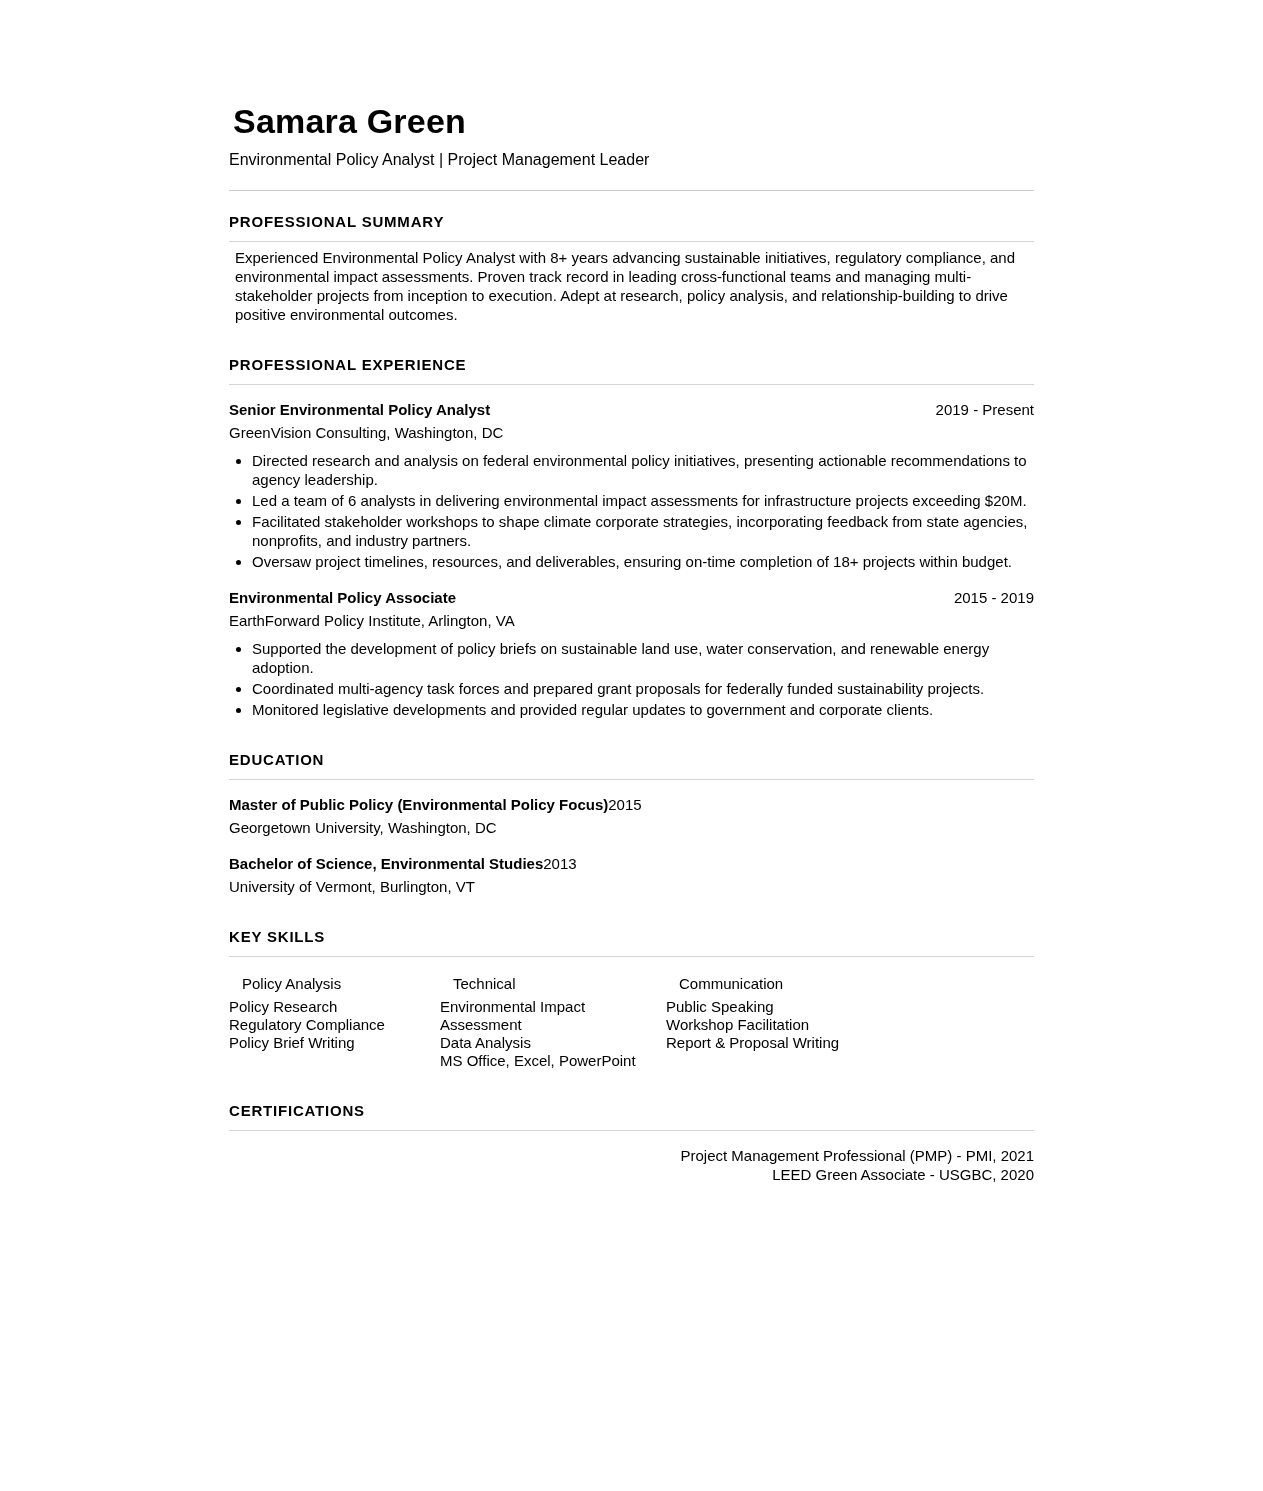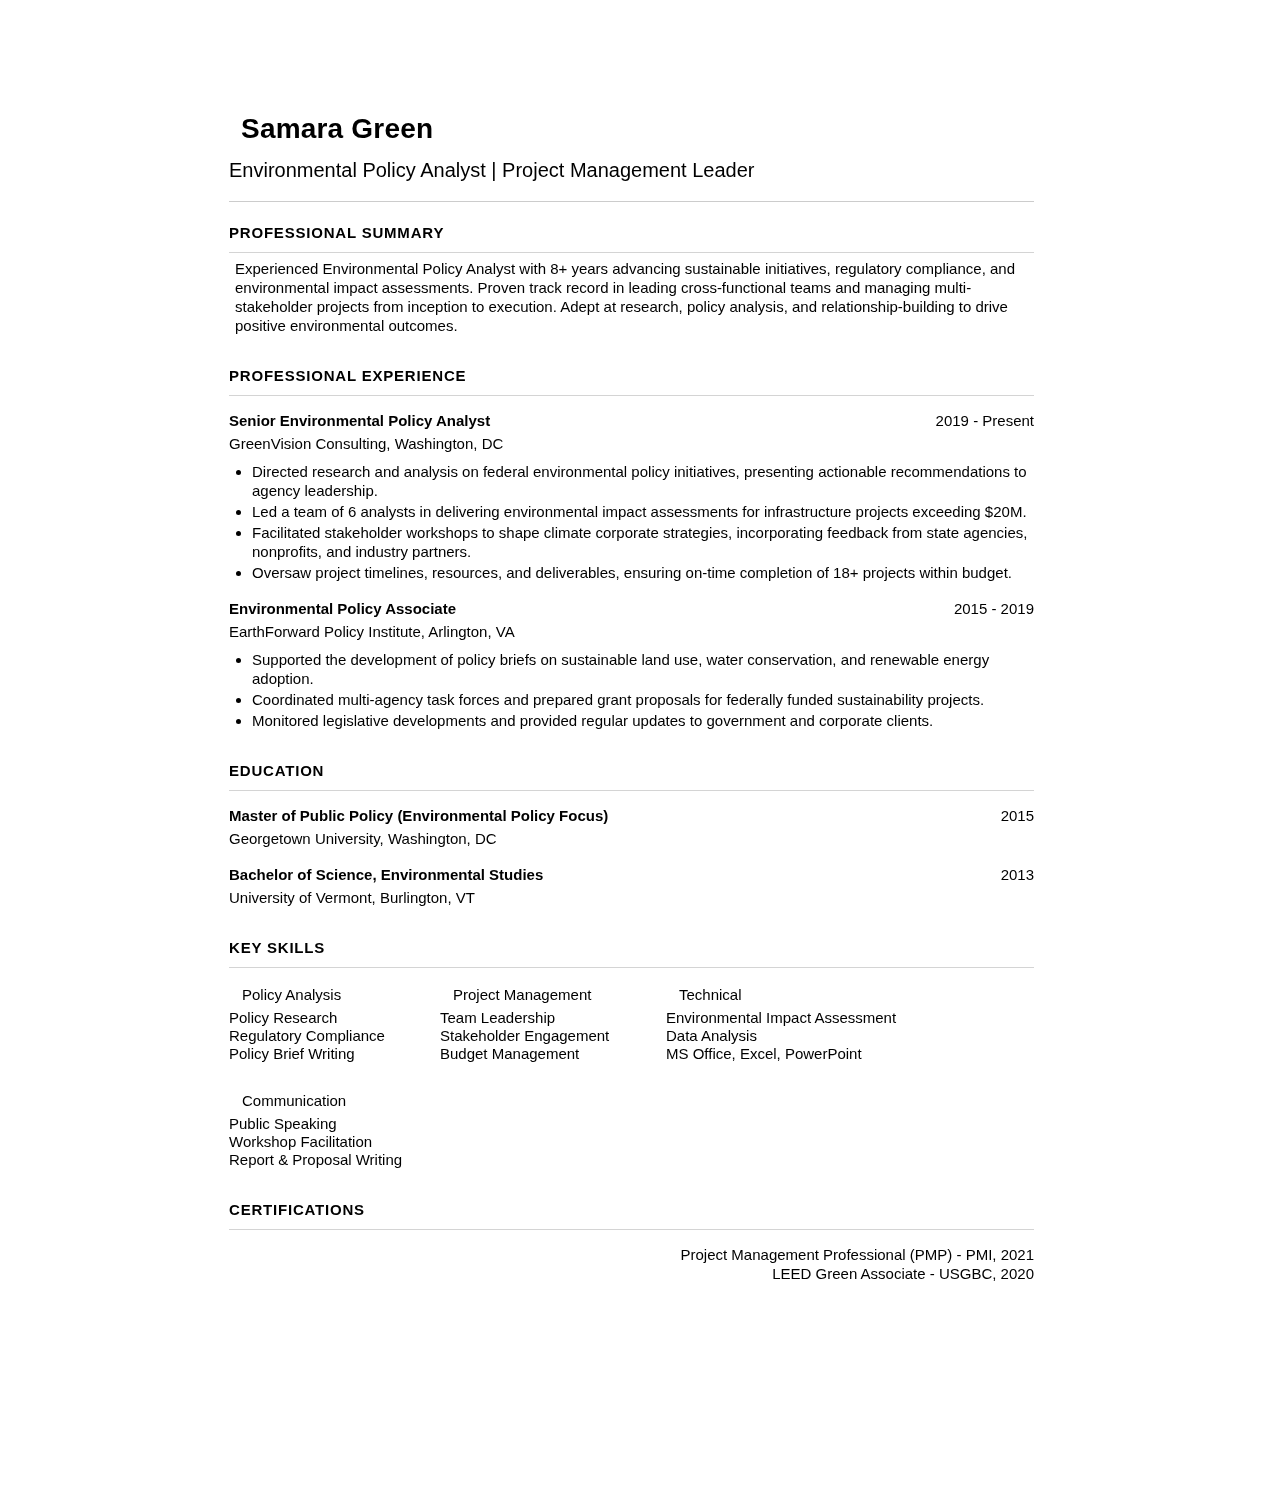--- a/index.html
+++ b/index.html
@@ -16,27 +16,27 @@
   .page {
     width: 1263px;
     height: 1491px;
     padding: 88px 229px 40px 229px;
   }
 
   
   .header-row { display: flex; justify-content: space-between; align-items: flex-start; }
   .identity { padding-top: 9px; }
   .candidate-name {
-    font-size: 28px;
+    font-size: 34px;
     font-weight: bold;
     line-height: 40px;
-    margin: 12px;
+    margin: 4px;
     letter-spacing: 0.2px;
   }
-  .candidate-tagline { font-size: 20px; margin-top: 9px; }
+  .candidate-tagline { font-size: 16px; margin-top: 9px; }
   .contact { text-align: right; font-size: 15px; line-height: 23px; white-space: nowrap; }
   .header-divider { border: none; border-top: 1px solid #cccccc; margin: 21px 0 0 0; }
 
   
   .section-heading {
     font-size: 15px;
     font-weight: bold;
     letter-spacing: 0.8px;
     margin: 31px 0 0 0;
     padding-bottom: 10px;
@@ -52,21 +52,21 @@
   .job-entry + .job-entry { margin-top: 17px; }
   .job-header { display: flex; justify-content: space-between; align-items: baseline; }
   .job-title { font-weight: bold; }
   .job-dates { font-weight: normal; white-space: nowrap; }
   .job-company { margin-top: 4px; }
   ul.bullets { margin: 9px 0 0 0; padding-left: 23px; }
   ul.bullets li { margin-bottom: 2px; }
 
   
   .degree-entry + .degree-entry { margin-top: 17px; }
-  .degree-header { display: flex; justify-content: space-between; align-items: baseline; }
+  .degree-header { display: flex; align-items: baseline; }
   .degree-title { font-weight: bold; }
   .degree-school { margin-top: 4px; }
 
   
   .skills-grid {
     display: grid;
     grid-template-columns: 211px 226px 1fr;
     row-gap: 28px;
     margin-top: 17px;
     line-height: 18px;
@@ -157,26 +157,20 @@
     <div class="section-heading">KEY SKILLS</div>
     <div class="skills-grid">
 
       <div class="skill-group">
         <div class="skill-group-title">Policy Analysis</div>
         <div class="skill-item">Policy Research</div>
         <div class="skill-item">Regulatory Compliance</div>
         <div class="skill-item">Policy Brief Writing</div>
       </div>
 
-      <div class="skill-group">
-        <div class="skill-group-title">Project Management</div>
-        <div class="skill-item">Team Leadership</div>
-        <div class="skill-item">Stakeholder Engagement</div>
-        <div class="skill-item">Budget Management</div>
-      </div>
 
       <div class="skill-group">
         <div class="skill-group-title">Technical</div>
         <div class="skill-item">Environmental Impact Assessment</div>
         <div class="skill-item">Data Analysis</div>
         <div class="skill-item">MS Office, Excel, PowerPoint</div>
       </div>
 
       <div class="skill-group">
         <div class="skill-group-title">Communication</div>

